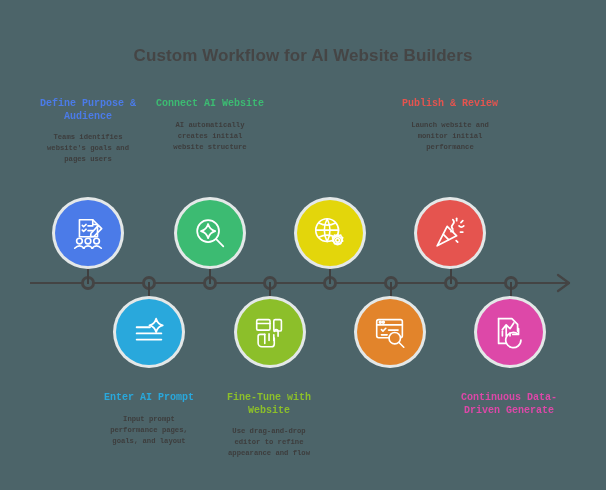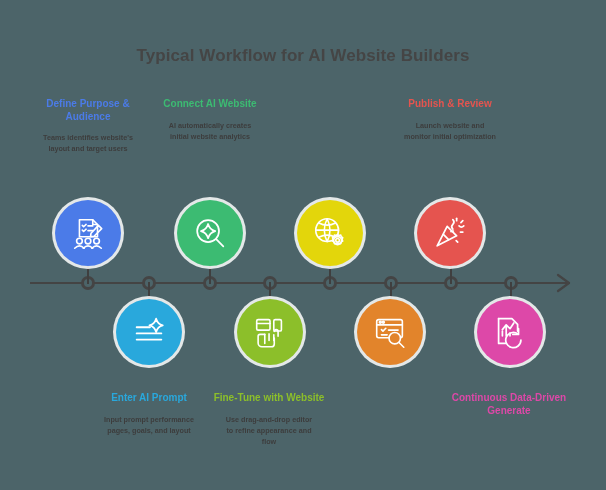--- a/index.html
+++ b/index.html
@@ -43,38 +43,38 @@
 
   
   .bubble{
     position:absolute;width:66px;height:66px;border-radius:50%;
     box-shadow:0 0 0 3px rgba(255,255,255,.85);
     display:flex;align-items:center;justify-content:center;
   }
   .bubble svg{display:block;}
 
   
-  .block{position:absolute;width:118px;text-align:center;}
+  .block{position:absolute;width:118px;text-align:center;font-family:Liberation Mono, monospace;}
   .block .hd{
     font-size:10px;font-weight:bold;line-height:12.5px;
     margin:0 0 9px 0;
   }
   .block .ds{
     font-size:7.2px;font-weight:bold;line-height:11px;
     color:#3d3d3d;
     width:92px;margin:0 auto;
   }
   .block.bottom .hd{margin:0 0 9px 0;text-align:center;}
 </style>
 </head>
 <body>
 
 <div id="stage">
 
-  <div class="title">Typical Workflow for AI Website Builders</div>
+  <div class="title">Custom Workflow for AI Website Builders</div>
 
   <div class="axis-line"></div>
   <div class="axis-arrow">
     <svg width="18" height="22" viewBox="0 0 18 22">
         <path d="M2 3 L13 11 L2 19" fill="none" stroke="#444444" stroke-width="2.2" stroke-linecap="round" stroke-linejoin="round"></path>
       </svg>
   </div>
 
   <div class="axis-node" style="left:81px"></div>
   <div class="axis-node" style="left:142px"></div>
@@ -207,32 +207,32 @@
           <path d="M20 24 v-3"></path>
       <path d="M12 17.5 l4 -5 4 4 4 -6"></path>
       <path d="M31.5 28.5 a8 8 0 1 1 -3.2 -6.4"></path>
       <path d="M29 16.5 v6 h-6"></path>
     </svg>
       </span>
   </div>
 
   <div class="block top" style="left:29px;top:98px">
     <div class="hd" style="color:#4b7be8">Define Purpose &amp; Audience</div>
-    <div class="ds">Teams identifies website's layout and target users</div>
+    <div class="ds">Teams identifies website's goals and pages users</div>
   </div>
 
   <div class="block top" style="left:151px;top:98px">
     <div class="hd" style="color:#3cbb72">Connect AI Website</div>
-    <div class="ds">AI automatically creates initial website analytics</div>
+    <div class="ds">AI automatically creates initial website structure</div>
   </div>
 
 
   <div class="block top" style="left:391px;top:98px">
     <div class="hd" style="color:#e5544f">Publish &amp; Review</div>
-    <div class="ds">Launch website and monitor initial optimization</div>
+    <div class="ds">Launch website and monitor initial performance</div>
   </div>
 
   <div class="block bottom" style="left:90px;top:392px">
     <div class="hd" style="color:#29a8dc">Enter AI Prompt</div>
     <div class="ds">Input prompt performance pages, goals, and layout</div>
   </div>
 
   <div class="block bottom" style="left:210px;top:392px">
     <div class="hd" style="color:#8cbf2a">Fine-Tune with Website</div>
     <div class="ds">Use drag-and-drop editor to refine appearance and flow</div>

